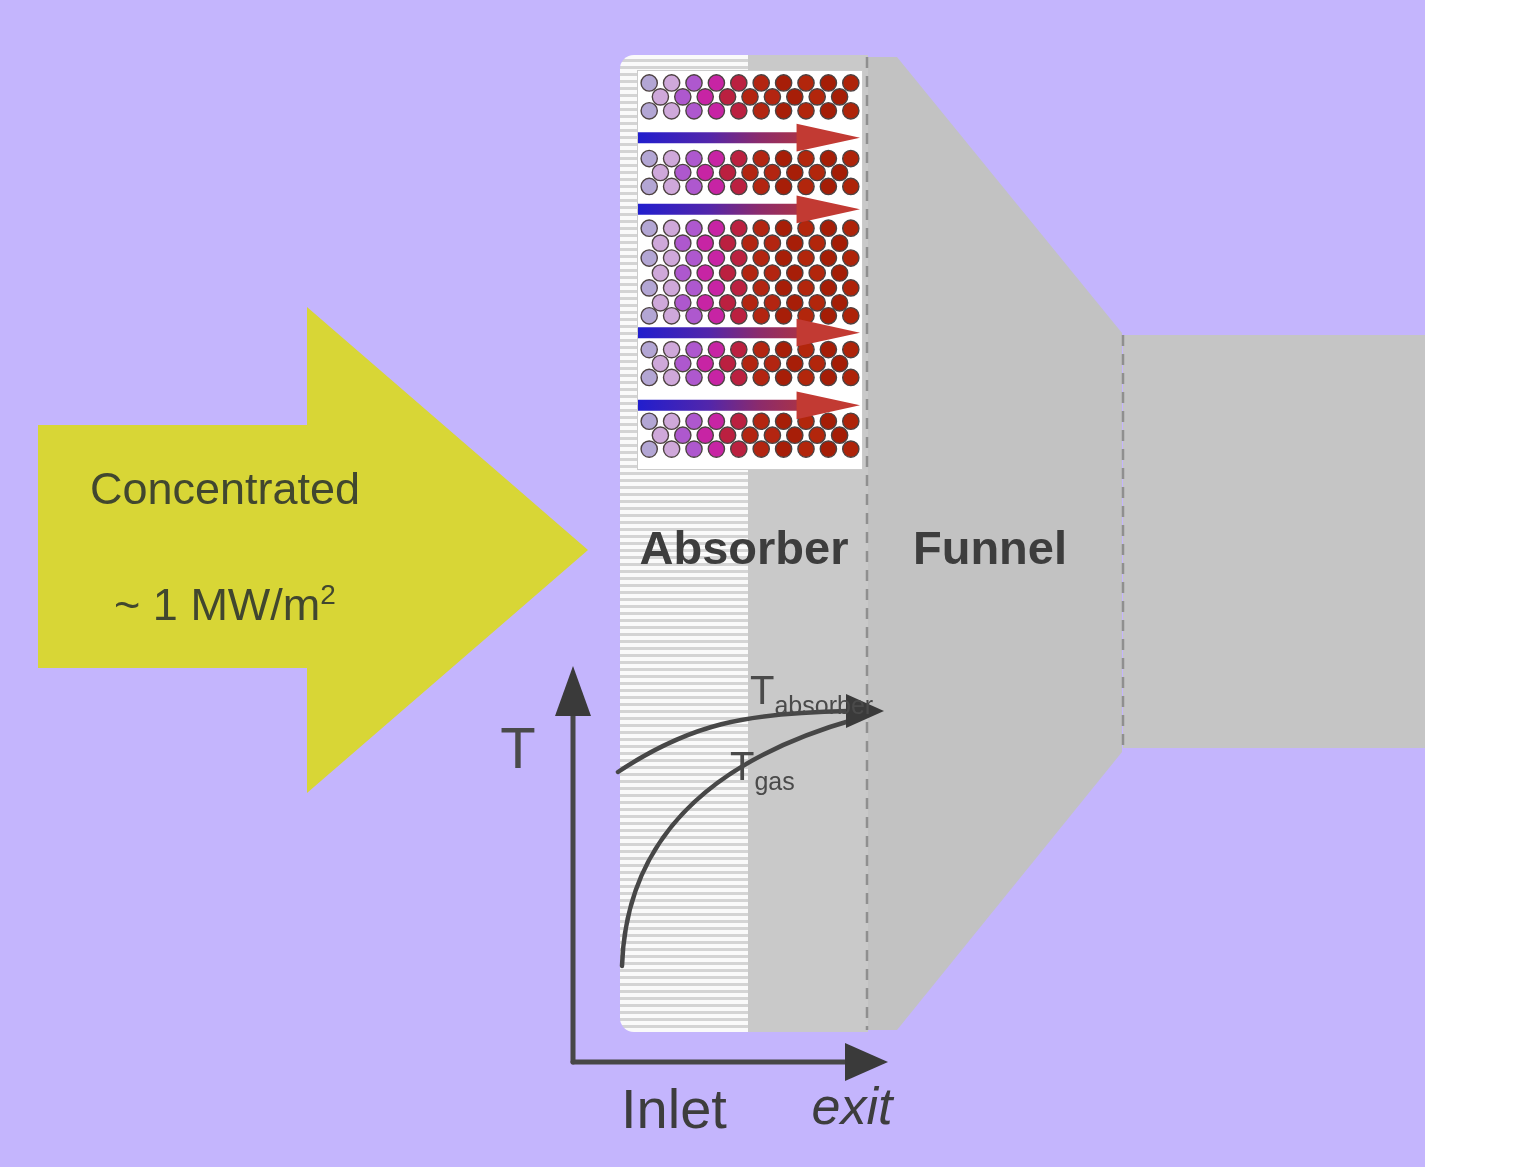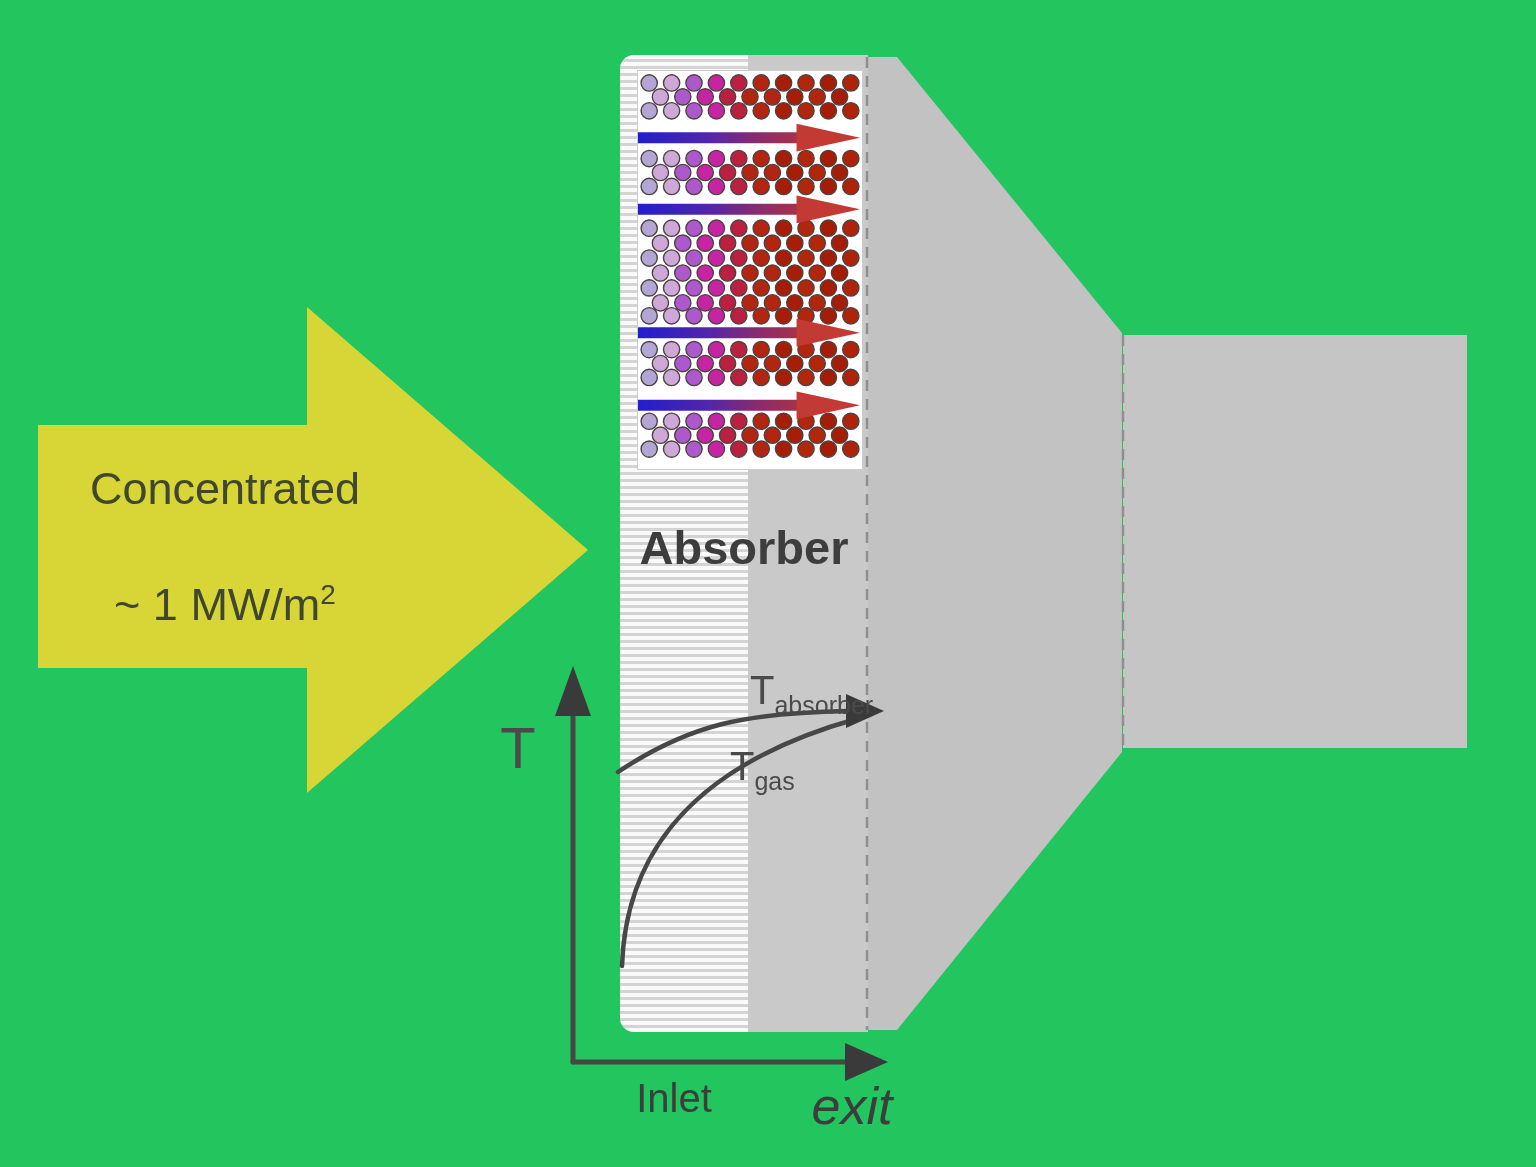--- a/index.html
+++ b/index.html
@@ -1,17 +1,17 @@
 <!DOCTYPE html>
 <html><head>
 <meta charset="utf-8">
 <style>
   html,body{margin:0;padding:0;background:#ffffff;}
   #canvas{
-    position:relative;width:1536px;height:1167px;background:#22c55e;overflow:hidden;
+    position:relative;width:1425px;height:1167px;background:#c4b5fd;overflow:hidden;
     font-family:"Liberation Sans", sans-serif;
   }
   #canvas svg{position:absolute;left:0;top:0;}
   .lbl{position:absolute;color:#3d3d3d;}
   .section-label{font-weight:bold;font-size:47px;text-align:center;letter-spacing:0px;}
   #solar-text{
     left:40px;top:460px;width:370px;text-align:center;
     font-size:45px;line-height:58px;color:#41472f;font-weight:400;
   }
   #solar-text sup{font-size:28px;vertical-align:super;line-height:0;}
@@ -33,21 +33,21 @@
   #inset svg{width:100%;height:100%;}
   #absorber-label{left:620px;top:520px;width:248px;}
   #funnel-label{left:886px;top:520px;width:208px;}
   #pipe-label{left:1125px;top:481px;width:342px;line-height:67px;}
   #graph-T{left:488px;top:714px;width:60px;font-size:58px;color:#4a4a4a;text-align:center;}
   .curve-label{color:#4a4a4a;}
   .curve-label .main{font-size:40px;}
   .curve-label sub{font-size:25px;line-height:0;vertical-align:-10px;}
   #t-absorber-label{left:750px;top:668px;}
   #t-gas-label{left:730px;top:744px;}
-  #inlet-label{left:604px;top:1076px;width:140px;font-size:40px;text-align:center;}
+  #inlet-label{left:604px;top:1076px;width:140px;font-size:56px;text-align:center;}
   #exit-label{left:782px;top:1076px;width:140px;font-size:52px;text-align:center;font-style:italic;}
 </style>
 </head>
 <body>
 
 <div id="canvas">
 
   <svg width="1536" height="1167" viewBox="0 0 1536 1167">
     <polygon points="38,425 307,425 307,307 588,550 307,793 307,668 38,668" fill="#d8d636"></polygon>
     <polygon points="868,57 897,57 1122,333 1122,752 897,1030 868,1030" fill="#c2c2c2"></polygon>
@@ -271,20 +271,21 @@
         </g>
     </svg>
   </div>
 
   <div class="lbl section-label" id="solar-text" style="font-weight:400;">
     <span>Concentrated</span><br>
     <br>
     <span>~ 1 MW/m</span><sup>2</sup>
   </div>
   <div class="lbl section-label" id="absorber-label">Absorber</div>
+  <div class="lbl section-label" id="funnel-label">Funnel</div>
 
   <svg width="1536" height="1167" viewBox="0 0 1536 1167">
     <g stroke="#474747" fill="none" stroke-linecap="round">
       <line x1="573" y1="1062" x2="573" y2="700" stroke-width="5"></line>
       <line x1="573" y1="1062" x2="848" y2="1062" stroke-width="5"></line>
       <path d="M 618 772 C 690 724, 745 713, 848 711" stroke-width="4.5"></path>
       <path d="M 622 966 C 625 876, 668 772, 856 719" stroke-width="4.5"></path>
     </g>
     <g fill="#3a3a3a" stroke="none">
       <polygon points="573,666 555,716 591,716"></polygon>

